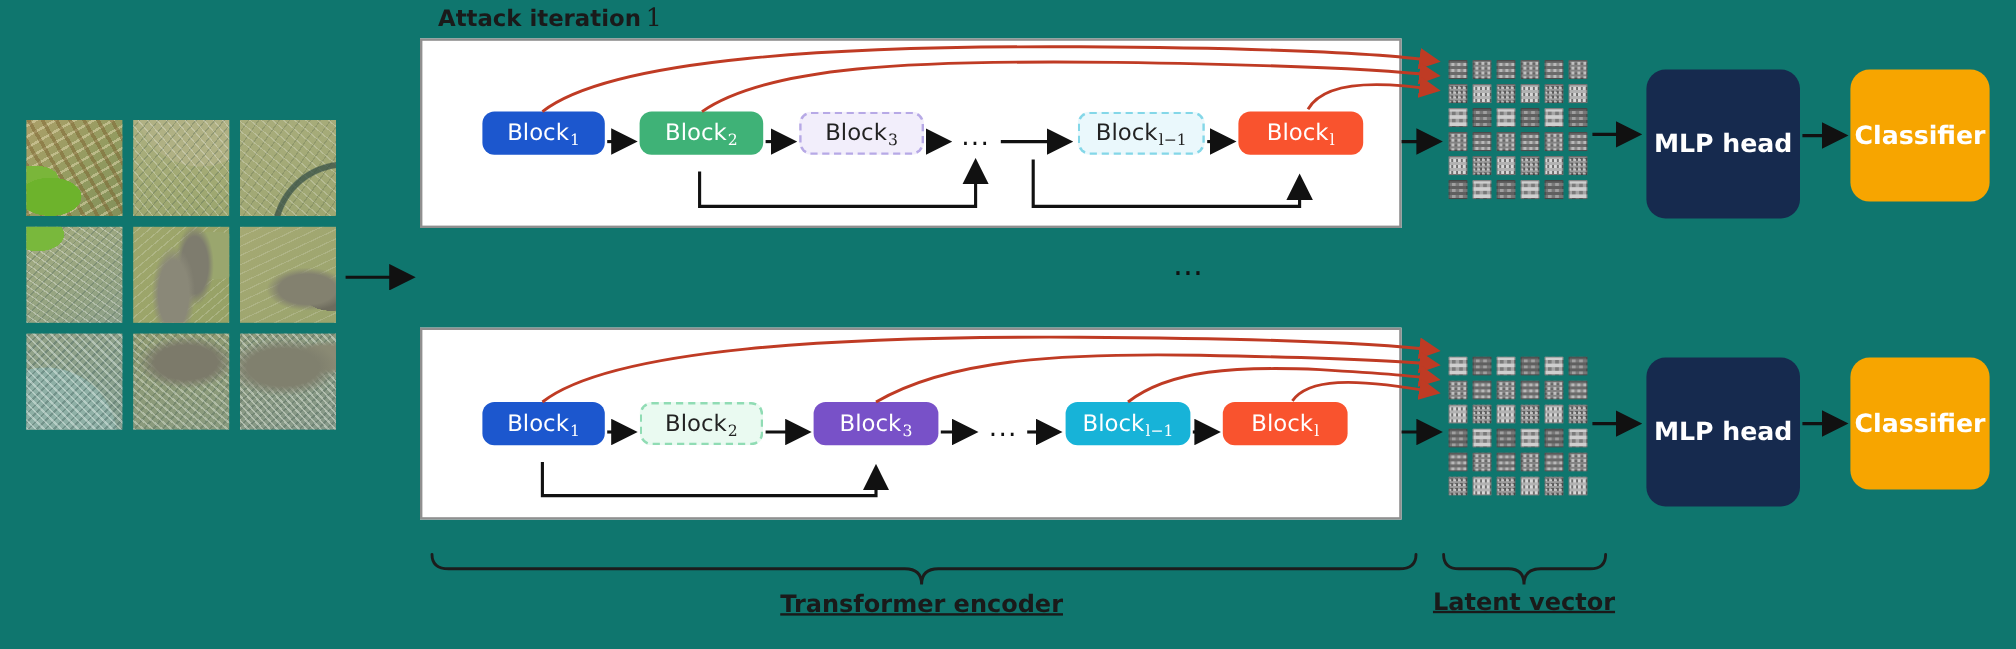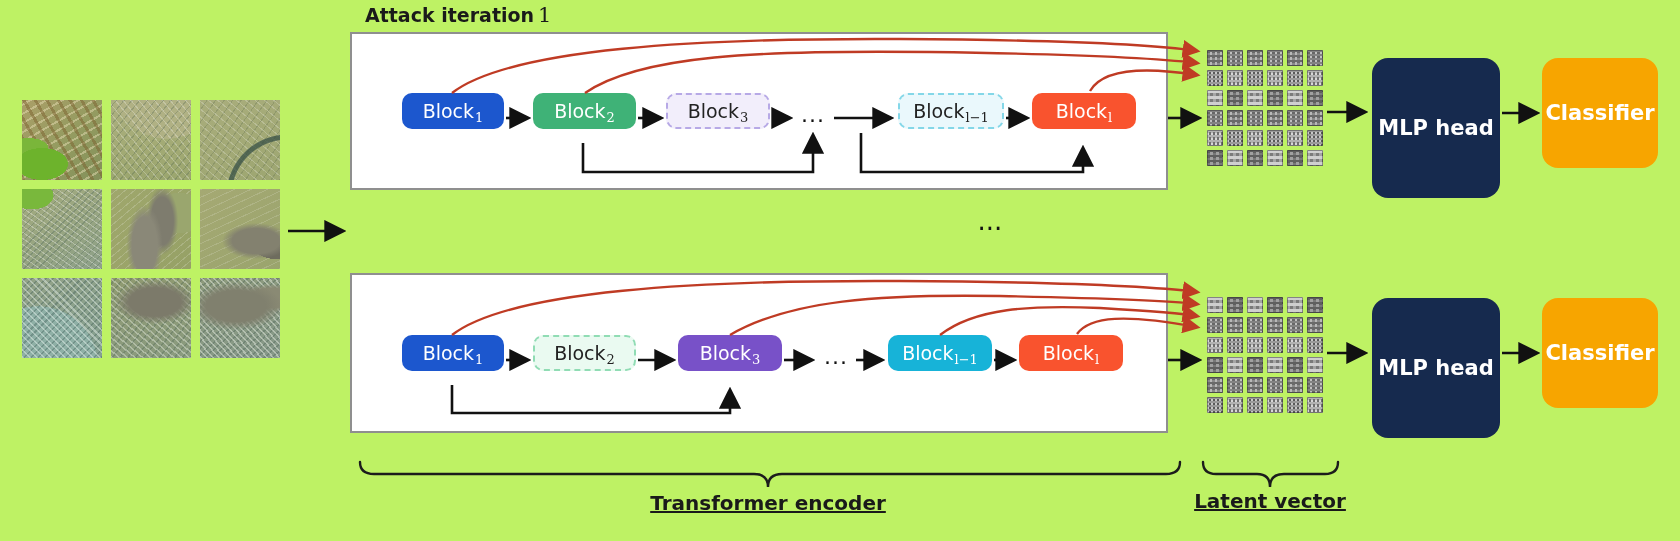--- a/index.html
+++ b/index.html
@@ -1,17 +1,17 @@
 <!DOCTYPE html>
 <html><head>
 <meta charset="utf-8">
 <style>
   html,body{margin:0;padding:0;background:#fff;}
   *{box-sizing:border-box;}
-  .canvas{position:relative;width:1680px;height:541px;background:#bef264;font-family:"DejaVu Sans",sans-serif;color:#1a1a1a;overflow:hidden;}
+  .canvas{position:relative;width:1680px;height:541px;background:#0f766e;font-family:"DejaVu Sans",sans-serif;color:#1a1a1a;overflow:hidden;}
 
   
   .inputgrid{position:absolute;left:22px;top:100px;display:grid;grid-template-columns:repeat(3,80px);grid-template-rows:repeat(3,80px);gap:9px;}
   .patch{width:80px;height:80px;}
   .p1{background:radial-gradient(ellipse 26px 16px at 25% 80%,#6db32c 0 99%,transparent 100%),radial-gradient(ellipse 20px 10px at 8% 60%,#7ab63a 0 99%,transparent 100%),repeating-linear-gradient(60deg,rgba(125,98,48,.5) 0 3px,transparent 3px 10px),repeating-linear-gradient(-30deg,rgba(235,225,185,.45) 0 2px,transparent 2px 8px),linear-gradient(135deg,#ab9f68,#939b60 55%,#83905a);}
   .p2{background:repeating-linear-gradient(50deg,rgba(255,255,255,.25) 0 1px,transparent 1px 6px),repeating-linear-gradient(-50deg,rgba(80,100,80,.3) 0 1px,transparent 1px 6px),radial-gradient(circle 55px at 70% -20%,#b0b184 0 99%,transparent),linear-gradient(175deg,#adb081 0%,#a2aa74 60%,#9aa56e);}
   .p3{background:radial-gradient(circle 70px at 110% 120%,transparent 0 56px,rgba(55,80,70,.75) 57px 61px,transparent 62px),repeating-linear-gradient(40deg,rgba(255,255,255,.22) 0 1px,transparent 1px 6px),repeating-linear-gradient(-55deg,rgba(90,105,75,.28) 0 1px,transparent 1px 7px),linear-gradient(160deg,#a9ad7c,#9da671);}
   .p4{background:radial-gradient(ellipse 22px 14px at 12% 8%,#79b83c 0 99%,transparent),repeating-linear-gradient(35deg,rgba(255,255,255,.3) 0 1px,transparent 1px 5px),repeating-linear-gradient(-45deg,rgba(70,95,85,.3) 0 1px,transparent 1px 5px),linear-gradient(150deg,#a4ab7e,#93a383 70%,#8da08a);}
   .p5{background:radial-gradient(ellipse 18px 40px at 42% 70%,#8a8878 0 70%,rgba(138,136,120,0) 100%),radial-gradient(ellipse 16px 34px at 64% 40%,#7e7c6e 0 70%,rgba(126,124,110,0) 100%),radial-gradient(ellipse 30px 20px at 85% 30%,#9aa66e 0 99%,transparent),repeating-linear-gradient(-40deg,rgba(255,255,255,.18) 0 1px,transparent 1px 6px),linear-gradient(120deg,#9fa76c,#96a166);}
   .p6{background:radial-gradient(ellipse 34px 18px at 70% 65%,#83816f 0 70%,rgba(131,129,111,0) 100%),radial-gradient(ellipse 20px 10px at 95% 75%,#6e6c5e 0 99%,transparent),repeating-linear-gradient(-25deg,rgba(255,255,255,.15) 0 1px,transparent 1px 7px),linear-gradient(140deg,#a5a973,#9aa46d);}
@@ -58,21 +58,21 @@
   .lcell{width:16px;height:16px;border-radius:1px;box-shadow:inset 0 0 0 1px rgba(40,40,40,.45);}
   .n0{background:repeating-conic-gradient(#6a6a6a 0 25%,#b9b9b9 0 50%,#8a8a8a 0 75%,#d2d2d2 0);background-size:5px 5px;}
   .n1{background:repeating-conic-gradient(#9a9a9a 0 25%,#595959 0 50%,#c7c7c7 0 75%,#7d7d7d 0);background-size:4px 4px;}
   .n2{background:repeating-conic-gradient(#cfcfcf 0 25%,#7a7a7a 0 50%,#a5a5a5 0 75%,#5e5e5e 0);background-size:6px 6px;}
   .n3{background:repeating-conic-gradient(#838383 0 25%,#c0c0c0 0 50%,#676767 0 75%,#ababab 0);background-size:5px 4px;}
   .n4{background:repeating-conic-gradient(#b2b2b2 0 25%,#6f6f6f 0 50%,#d8d8d8 0 75%,#8f8f8f 0);background-size:4px 5px;}
   .n5{background:repeating-conic-gradient(#5f5f5f 0 25%,#a0a0a0 0 50%,#787878 0 75%,#c4c4c4 0);background-size:6px 5px;}
 
   
   .bigbox{position:absolute;border-radius:16px;display:flex;align-items:center;justify-content:center;color:#fff;font-weight:bold;font-size:21px;}
-  .mlp{width:128px;height:140px;background:#162a4e;}
+  .mlp{width:128px;height:124px;background:#162a4e;}
   .cls{width:116px;height:110px;background:#f7a500;}
   .mlp1{left:1372px;top:58px;} .cls1{left:1542px;top:58px;}
   .mlp2{left:1372px;top:298px;} .cls2{left:1542px;top:298px;}
 
   
   .blabel{position:absolute;font-weight:bold;font-size:20px;text-align:center;text-decoration:underline;}
   .lab-enc{left:560px;top:491px;width:416px;}
   .lab-lat{left:1170px;top:489px;width:200px;}
 
   .overlay{position:absolute;left:0;top:0;width:1680px;height:541px;pointer-events:none;}

